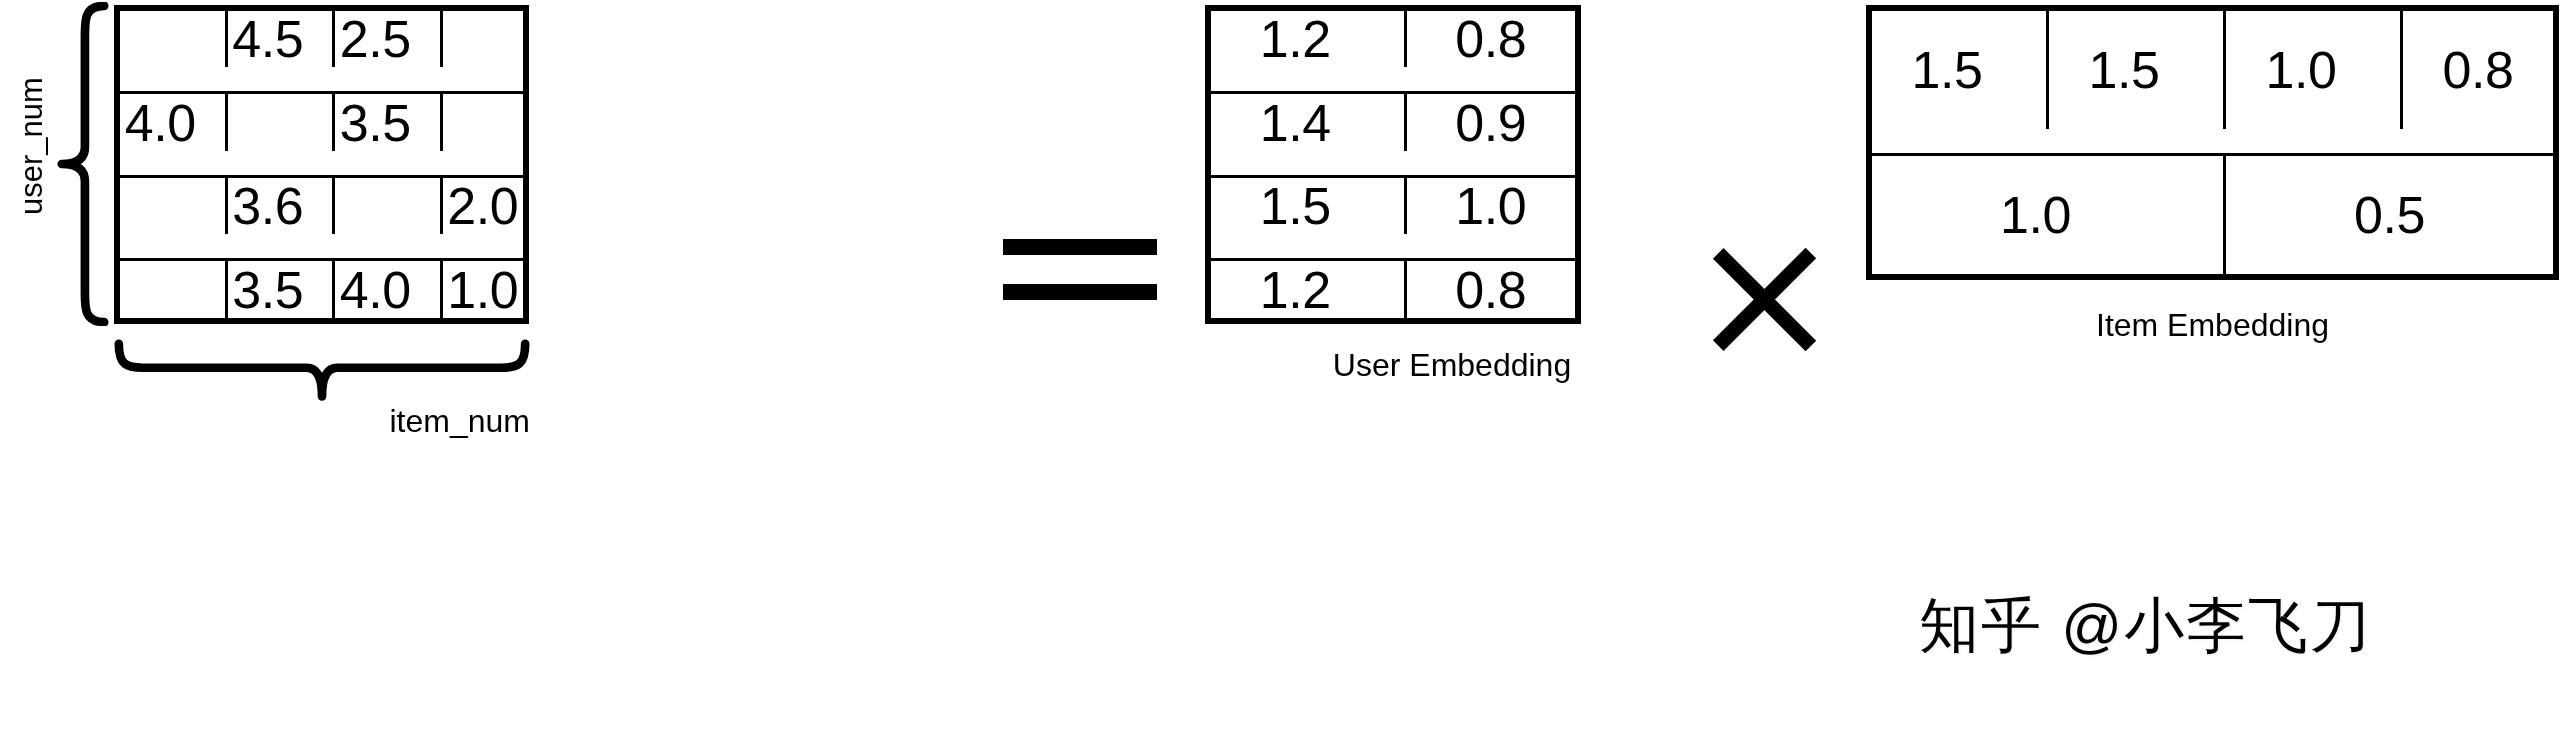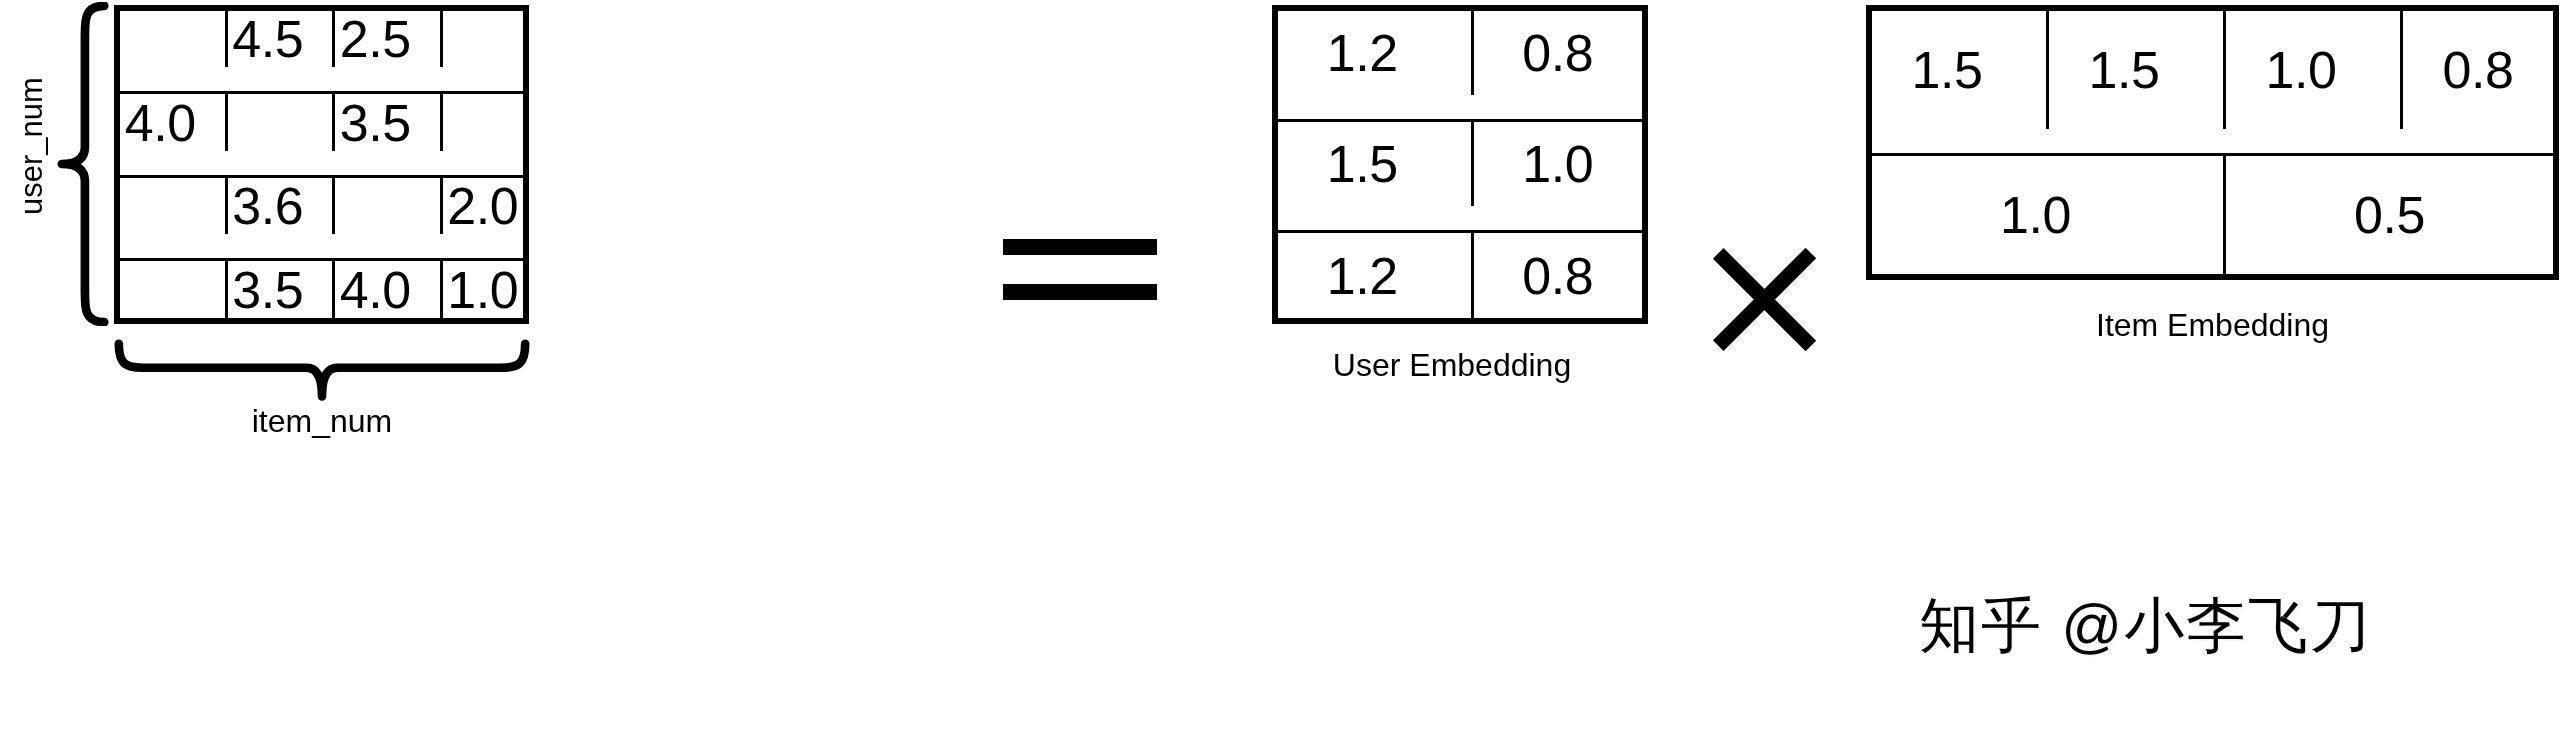--- a/index.html
+++ b/index.html
@@ -60,21 +60,21 @@
   #rating-matrix {
     left: 114px;
     top: 4.8px;
     width: 415px;
     height: 319px;
   }
   #rating-matrix .mcell { font-size: 52px; }
 
   
   #user-embedding-matrix {
-    left: 1272px;
+    left: 1205px;
     top: 4.8px;
     width: 376px;
     height: 319px;
   }
   #user-embedding-matrix .mcell { font-size: 52px; }
 
   
   #item-embedding-matrix {
     left: 1866px;
     top: 4.8px;
@@ -113,21 +113,21 @@
     transform-origin: center center;
     font-size: 31px;
     font-weight: 400;
     white-space: nowrap;
   }
   #item-num-label {
     position: absolute;
     left: 114px;
     top: 403px;
     width: 416px;
-    text-align: center;
+    text-align: right;
     font-size: 32px;
     font-weight: 400;
     white-space: nowrap;
   }
 
   
   #equals-sign {
     position: absolute;
     left: 1003px;
     top: 239px;
@@ -247,20 +247,24 @@
     <span class="bar top"></span>
     <span class="bar bottom"></span>
   </div>
 
   <div class="matrix" id="user-embedding-matrix">
     <div class="mrow">
       <div class="mcell">1.2</div>
       <div class="mcell">0.8</div>
     </div>
     <div class="mrow">
+      <div class="mcell">1.4</div>
+      <div class="mcell">0.9</div>
+    </div>
+    <div class="mrow">
       <div class="mcell">1.5</div>
       <div class="mcell">1.0</div>
     </div>
     <div class="mrow">
       <div class="mcell">1.2</div>
       <div class="mcell">0.8</div>
     </div>
   </div>
 
   <div class="caption" id="user-embedding-caption">User Embedding</div>

